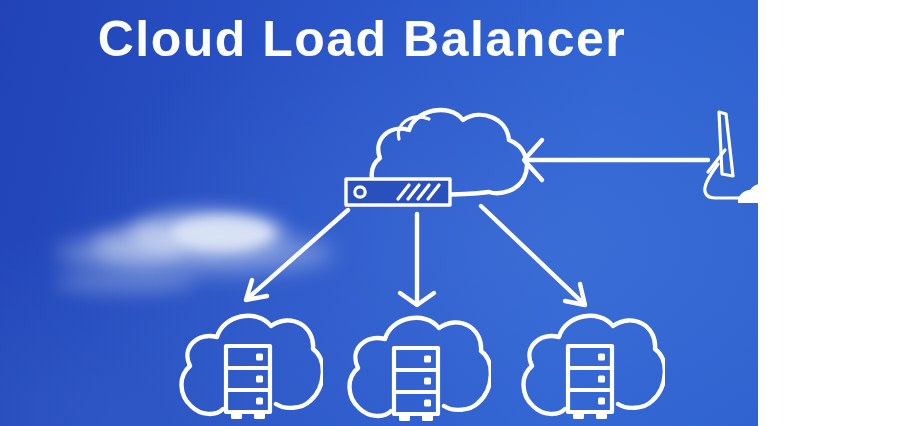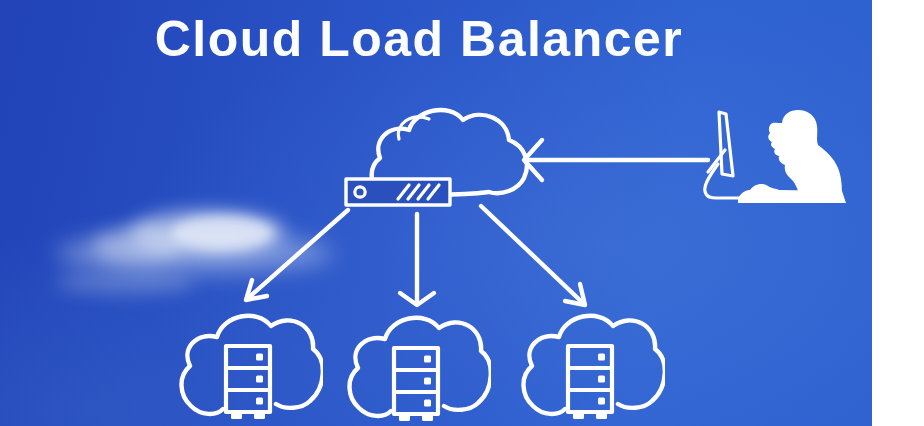--- a/index.html
+++ b/index.html
@@ -6,21 +6,21 @@
     --sky-top-left:#2143b7;
     --sky-mid:#2a55c8;
     --sky-light:#2f63d2;
     --line:#ffffff;
     --box-fill:#2a50be;
   }
   html,body{margin:0;padding:0;}
   body{font-family:"Liberation Sans", sans-serif;}
   .stage{
     position:relative;
-    width:872px;height:426px;
+    width:758px;height:426px;
     overflow:hidden;
     background:
       radial-gradient(760px 420px at 70% 58%, rgba(90,136,224,0.28), rgba(90,136,224,0) 62%),
       radial-gradient(600px 300px at 12% 96%, rgba(70,115,205,0.25), rgba(70,115,205,0) 60%),
       linear-gradient(102deg, var(--sky-top-left) 0%, var(--sky-mid) 42%, var(--sky-light) 74%, #2e61cf 100%);
   }
   .title{
     position:absolute;
     top:12px;left:0;width:100%;
     transform:translateX(-17px);

